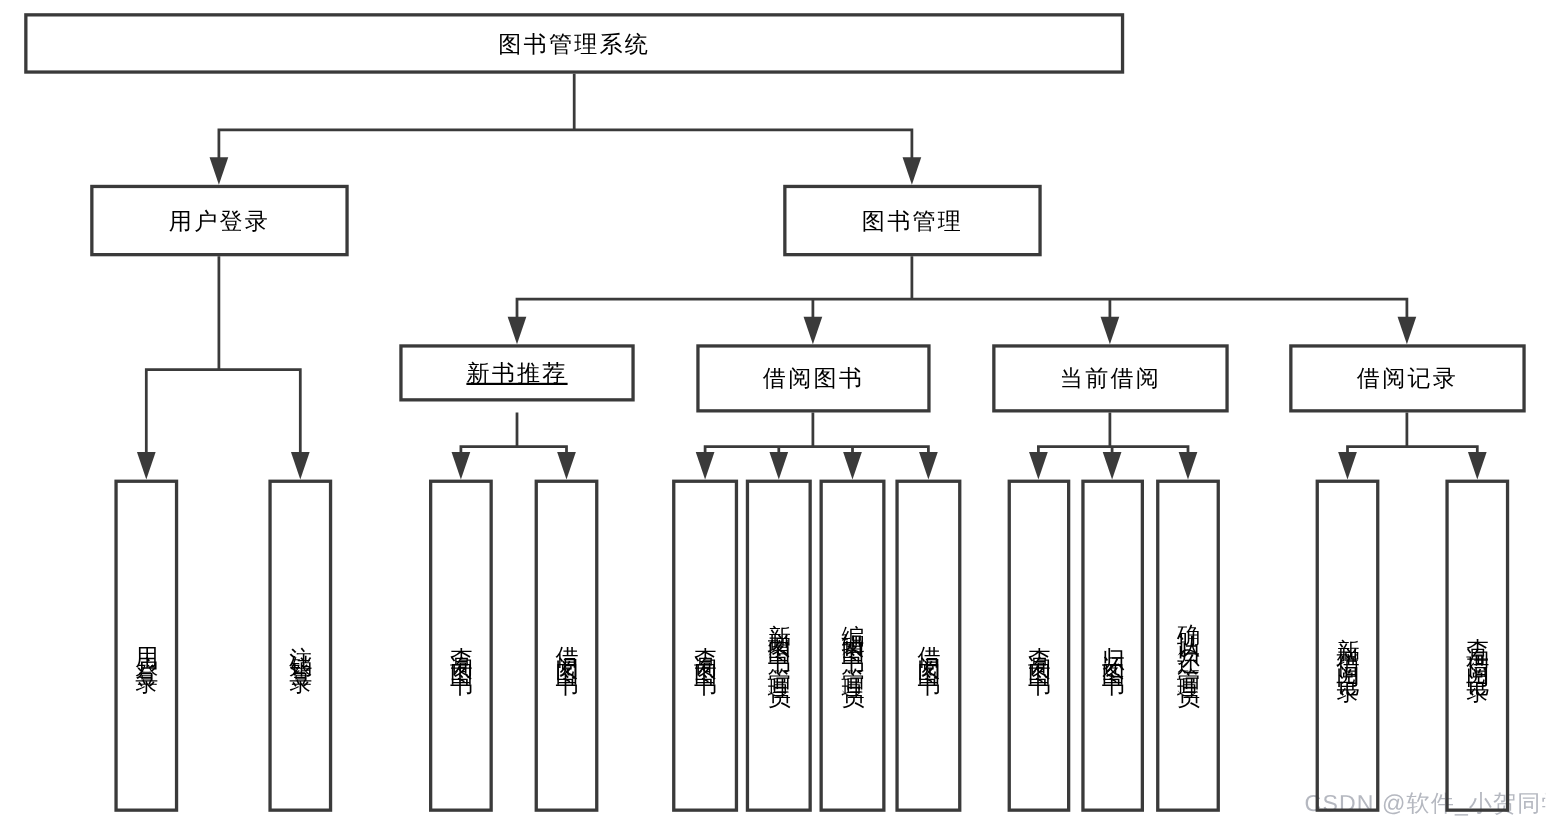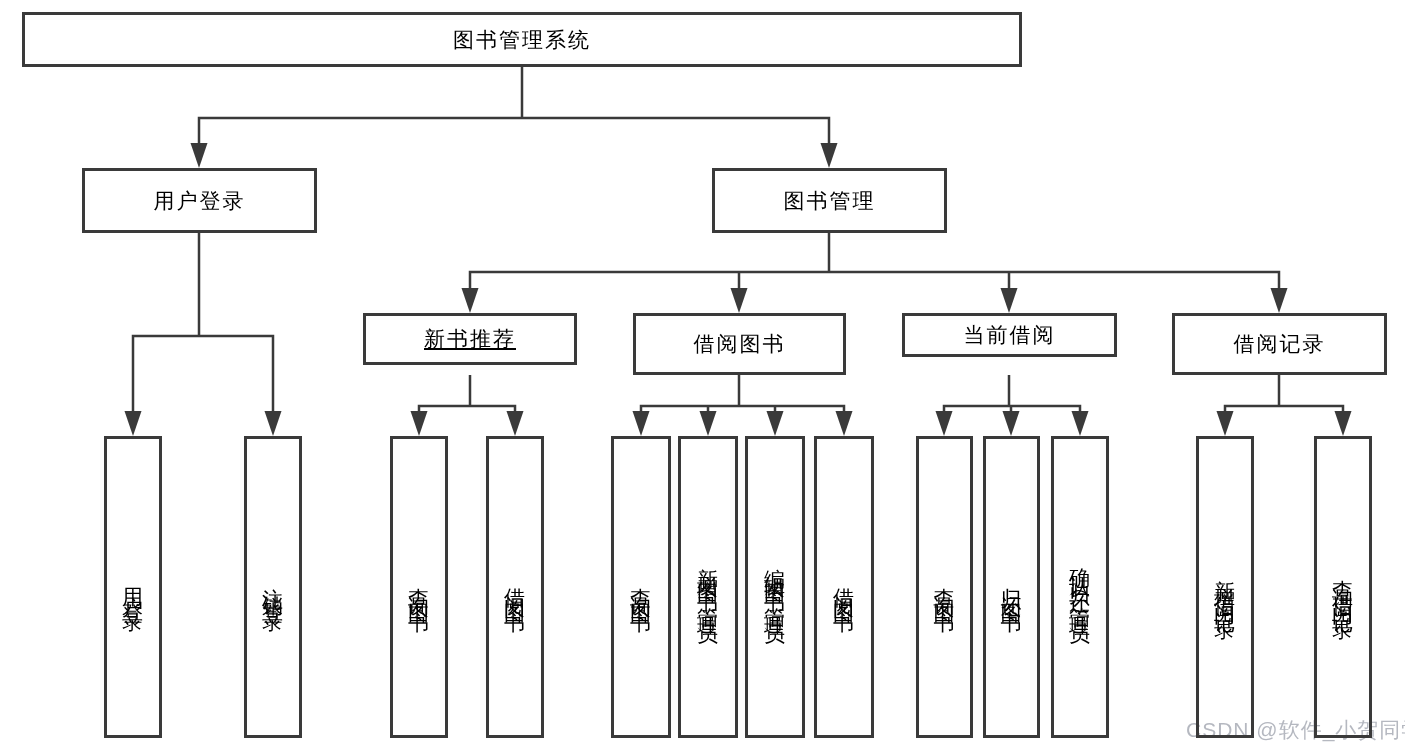--- a/index.html
+++ b/index.html
@@ -17,21 +17,21 @@
   .leaf .vtext{
     writing-mode:vertical-rl;text-orientation:mixed;line-height:1;
     letter-spacing:8px;white-space:nowrap;
   }
   
   .n-root   {left:22px;  top:12px;  width:1000px;height:55px;}
   .n-login  {left:82px;  top:168px; width:235px; height:65px;}
   .n-mgmt   {left:712px; top:168px; width:235px; height:65px;}
   .n-newbook{left:363px; top:313px; width:214px; height:52px;text-decoration:underline;}
   .n-borrow {left:633px; top:313px; width:213px; height:62px;}
-  .n-current{left:902px; top:313px; width:215px; height:44px;}
+  .n-current{left:902px; top:313px; width:215px; height:62px;}
   .n-records{left:1172px;top:313px; width:215px; height:62px;}
   
   .leaf{top:436px;height:302px;}
   .l-a1{left:104px; width:58px;}
   .l-a2{left:244px; width:58px;}
   .l-b1{left:390px; width:58px;}
   .l-b2{left:486px; width:58px;}
   .l-c1{left:611px; width:60px;}
   .l-c2{left:678px; width:60px;}
   .l-c3{left:745px; width:60px;}

